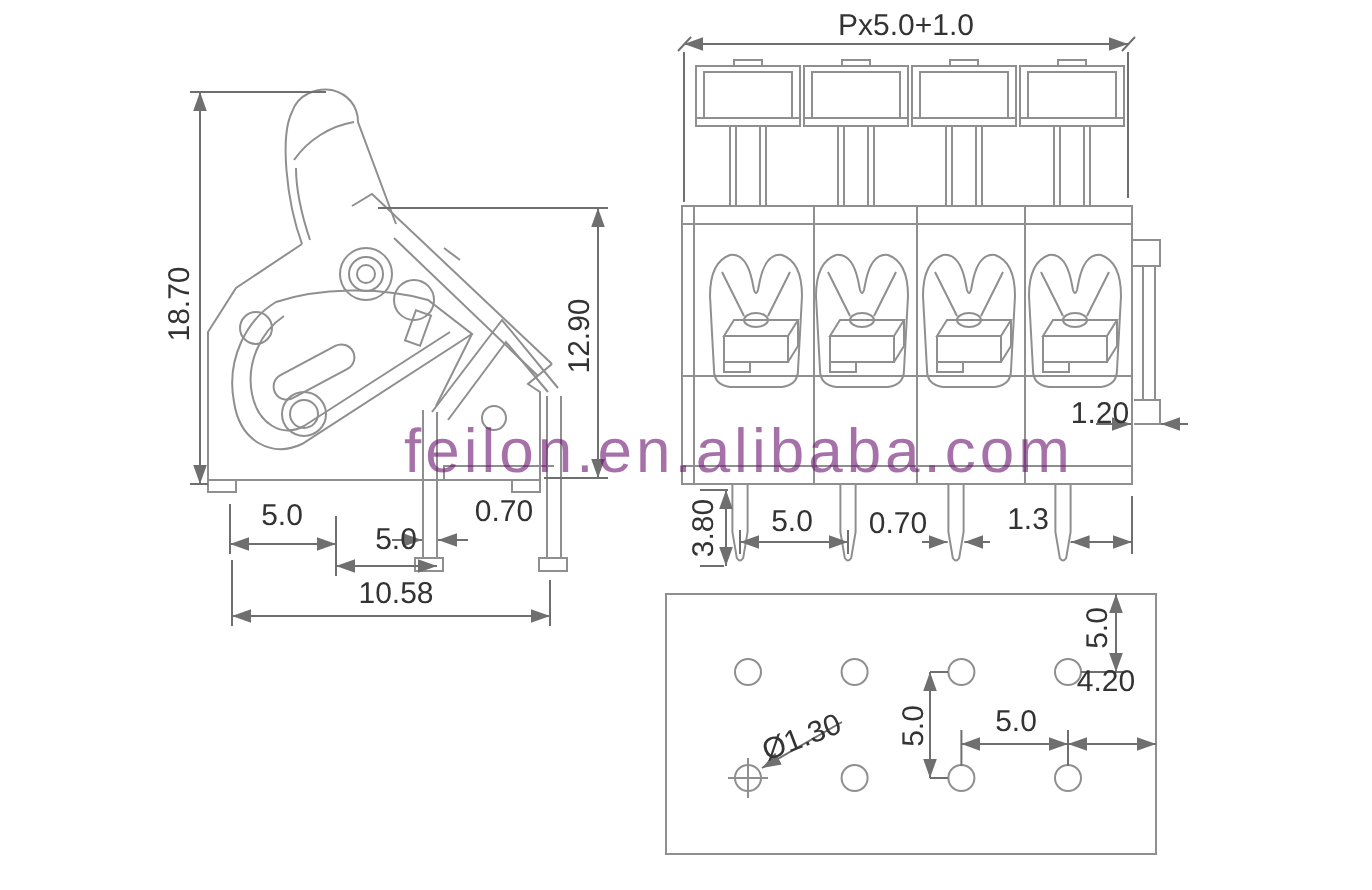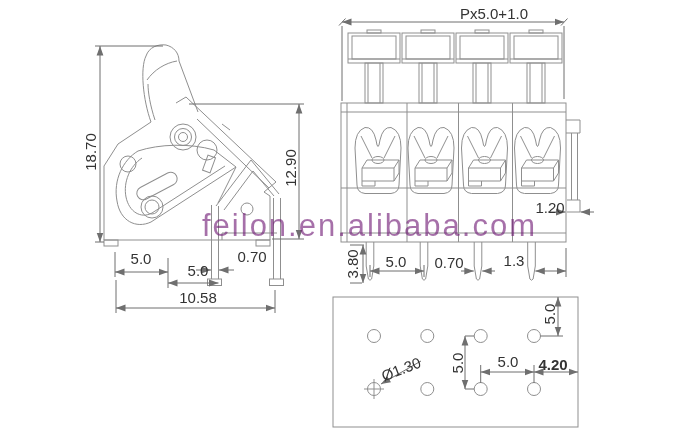--- a/index.html
+++ b/index.html
@@ -209,26 +209,26 @@
 
   <div class="watermark">feilon.en.alibaba.com</div>
 
   <span class="lbl rot90" style="left:90px;top:152px;">18.70</span>
   <span class="lbl rot90" style="left:290px;top:168px;">12.90</span>
   <span class="lbl" style="left:141px;top:258px;">5.0</span>
   <span class="lbl" style="left:198px;top:270px;">5.0</span>
   <span class="lbl" style="left:252px;top:256px;">0.70</span>
   <span class="lbl" style="left:198px;top:297px;">10.58</span>
 
-  <span class="lbl" style="left:453px;top:13px;margin-left:41px;">Px5.0+1.0</span>
+  <span class="lbl" style="left:453px;top:13px;">Px5.0+1.0</span>
   <span class="lbl" style="left:550px;top:207px;">1.20</span>
   <span class="lbl rot90" style="left:352px;top:264px;">3.80</span>
   <span class="lbl" style="left:396px;top:261px;">5.0</span>
   <span class="lbl" style="left:449px;top:262px;">0.70</span>
   <span class="lbl" style="left:514px;top:260px;">1.3</span>
 
   <span class="lbl rot90" style="left:549px;top:314px;">5.0</span>
   <span class="lbl rot90" style="left:457px;top:363px;">5.0</span>
   <span class="lbl" style="left:508px;top:361px;">5.0</span>
-  <span class="lbl" style="left:553px;top:364px;font-weight:bold;">4.20</span>
+  <span class="lbl" style="left:553px;top:341px;">4.20</span>
   <span class="lbl rot20" style="left:401px;top:369px;">Ø1.30</span>
 
 </div>
 
 </body></html>

